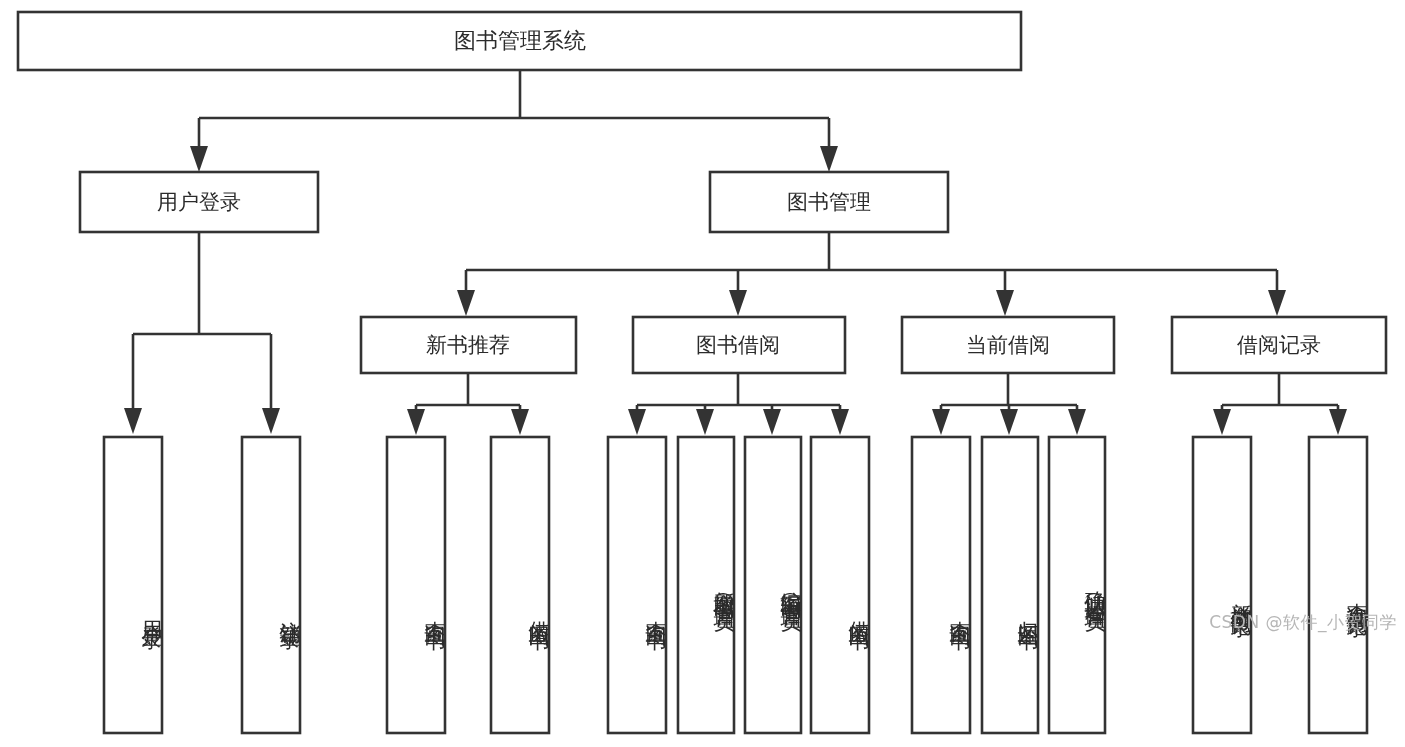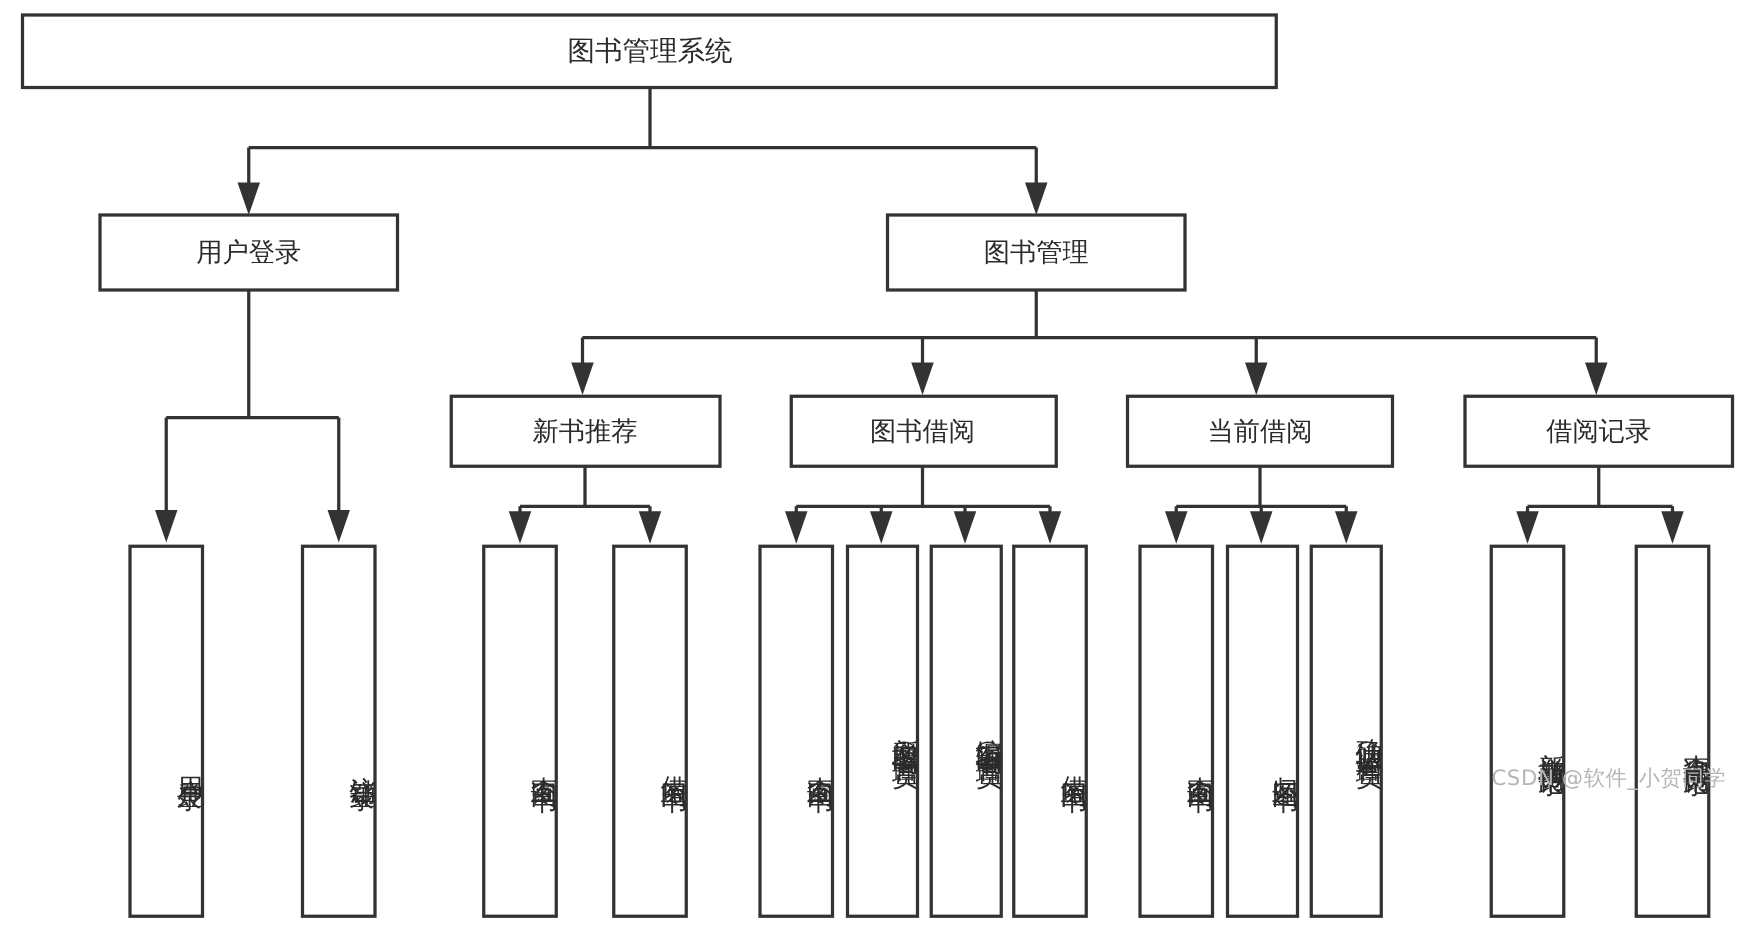--- a/index.html
+++ b/index.html
@@ -65,21 +65,21 @@
     font-size: 21px;
     line-height: 1.0;
     color: #2b2b2b;
     letter-spacing: 3px;
     white-space: nowrap;
     text-align: center;
     pointer-events: none;
   }
   #watermark {
     position: absolute;
-    right: 24px;
+    right: 8px;
     bottom: 5px;
     font-family: "DejaVu Sans", "Liberation Sans", sans-serif;
     font-size: 17px;
     color: #b6b6b6;
     white-space: nowrap;
     letter-spacing: 0.5px;
   }
 </style>
 </head>
 <body>

